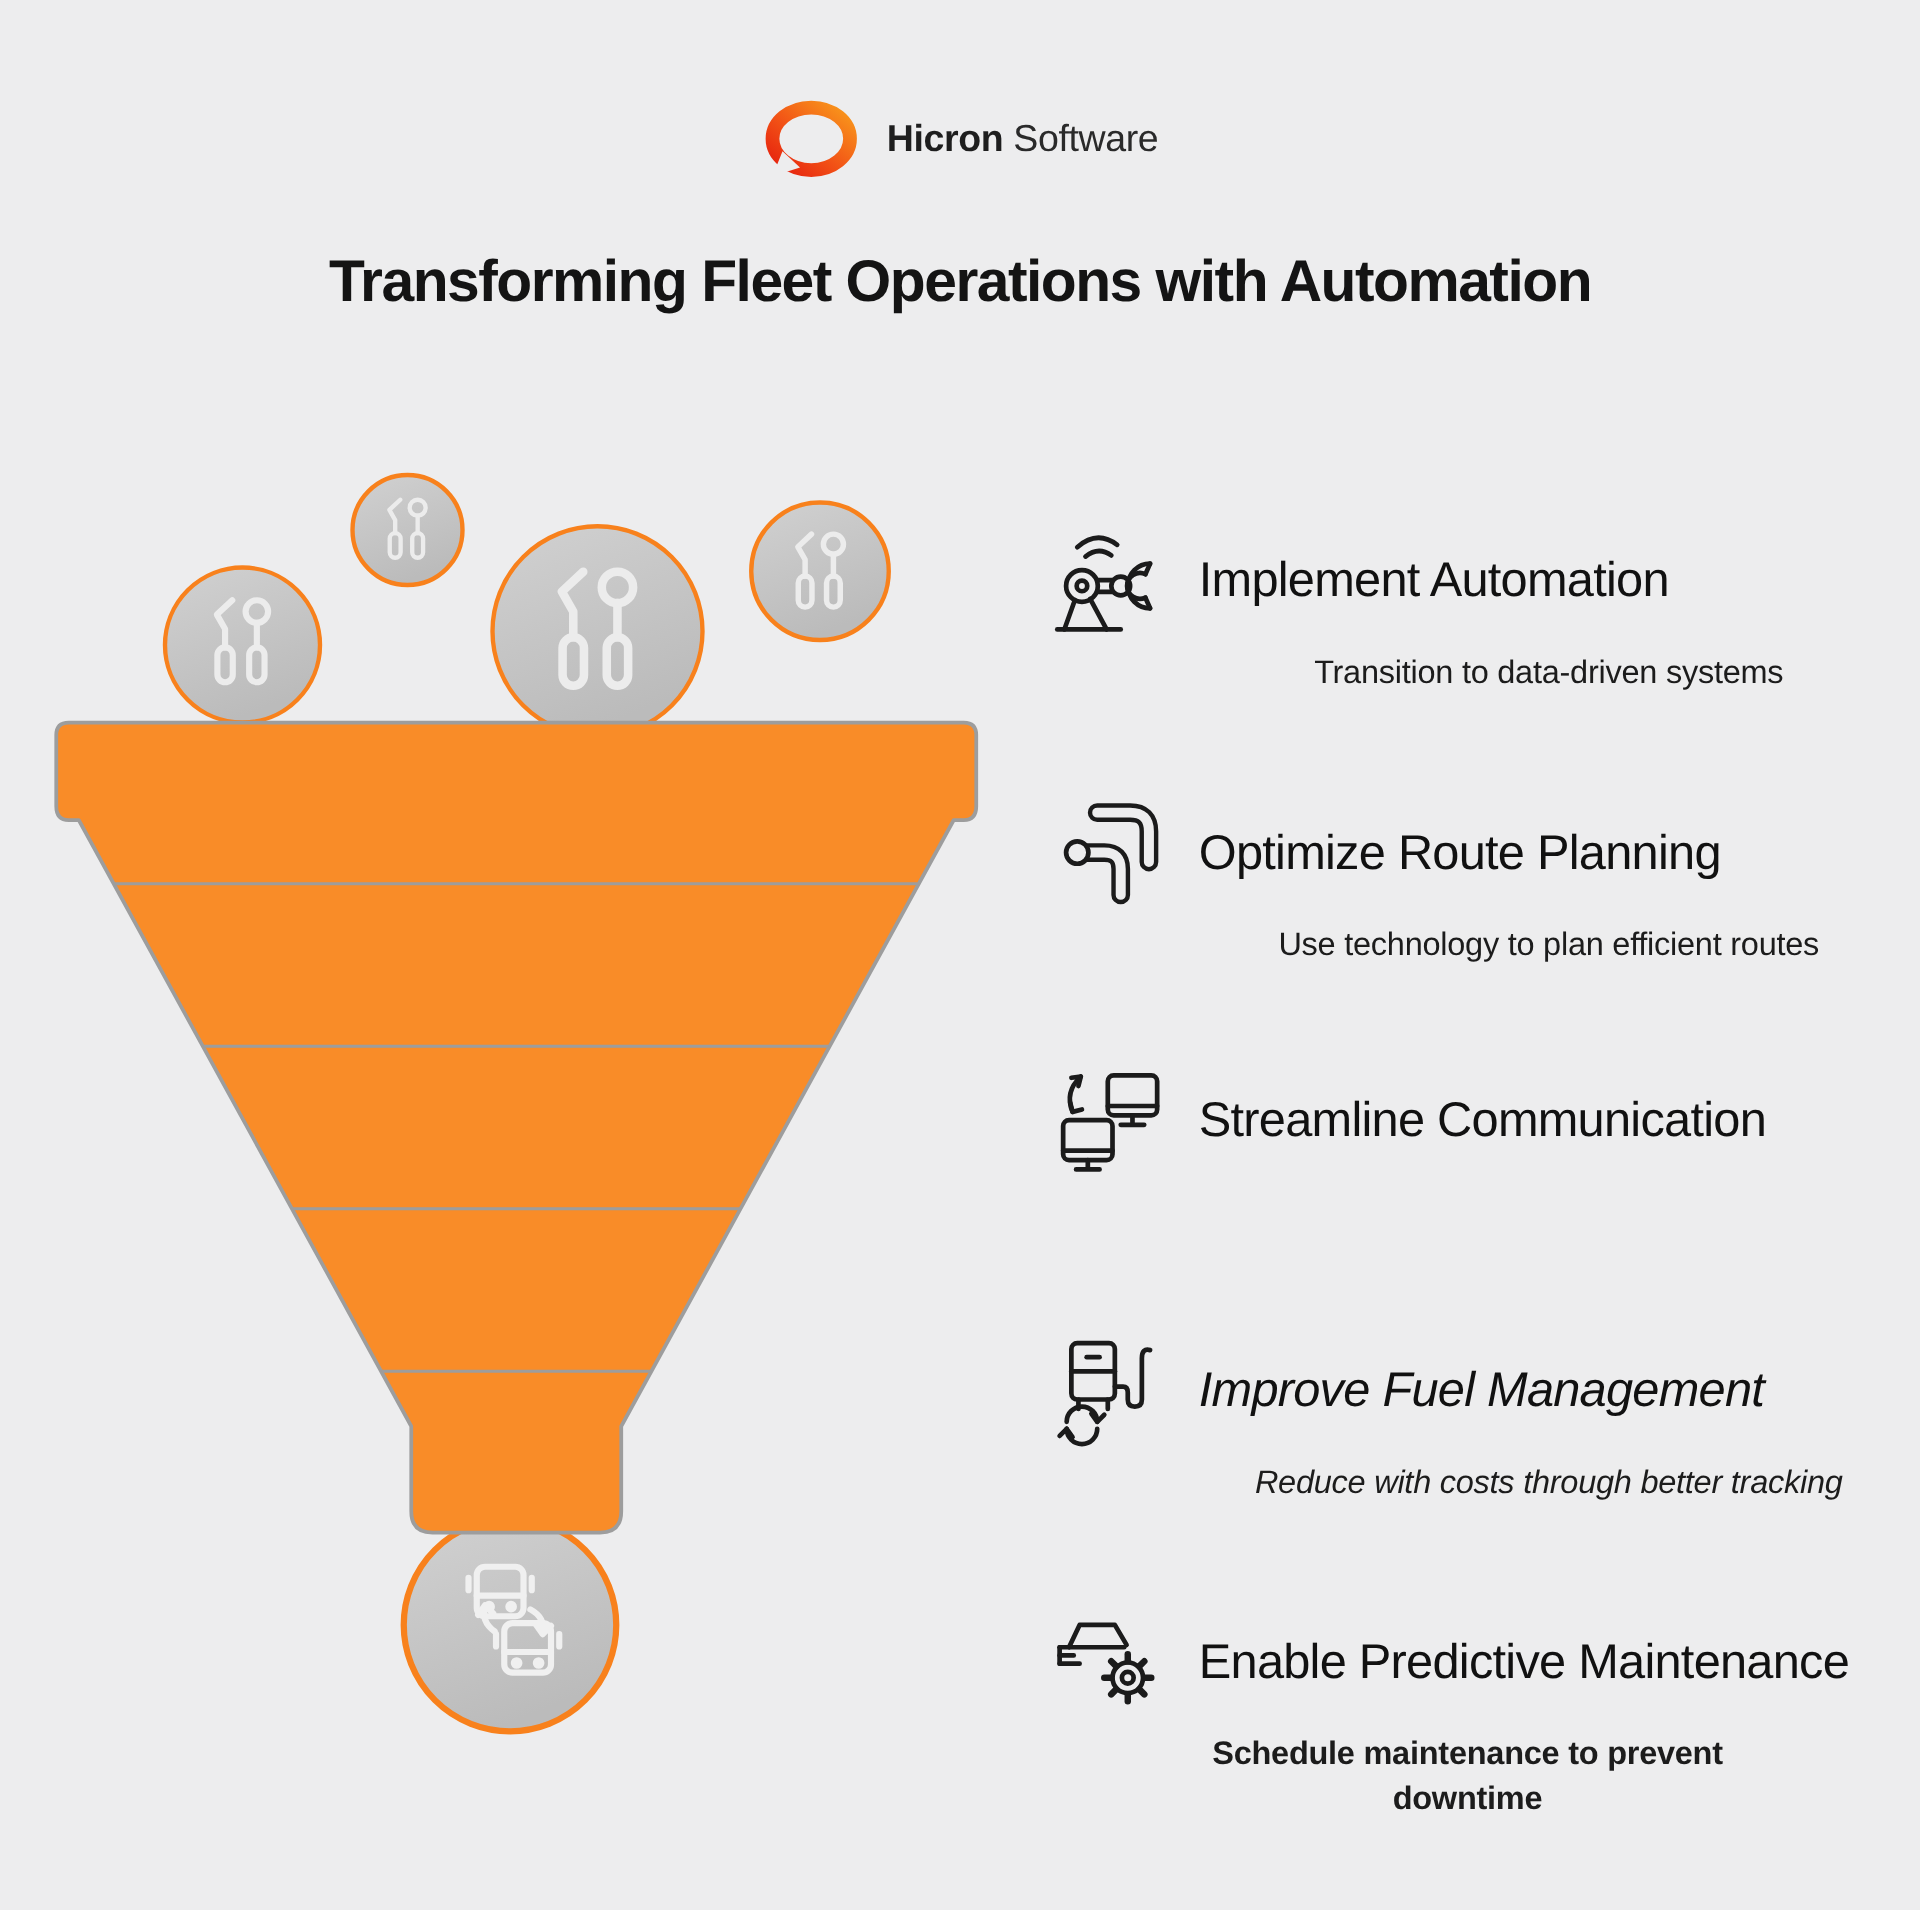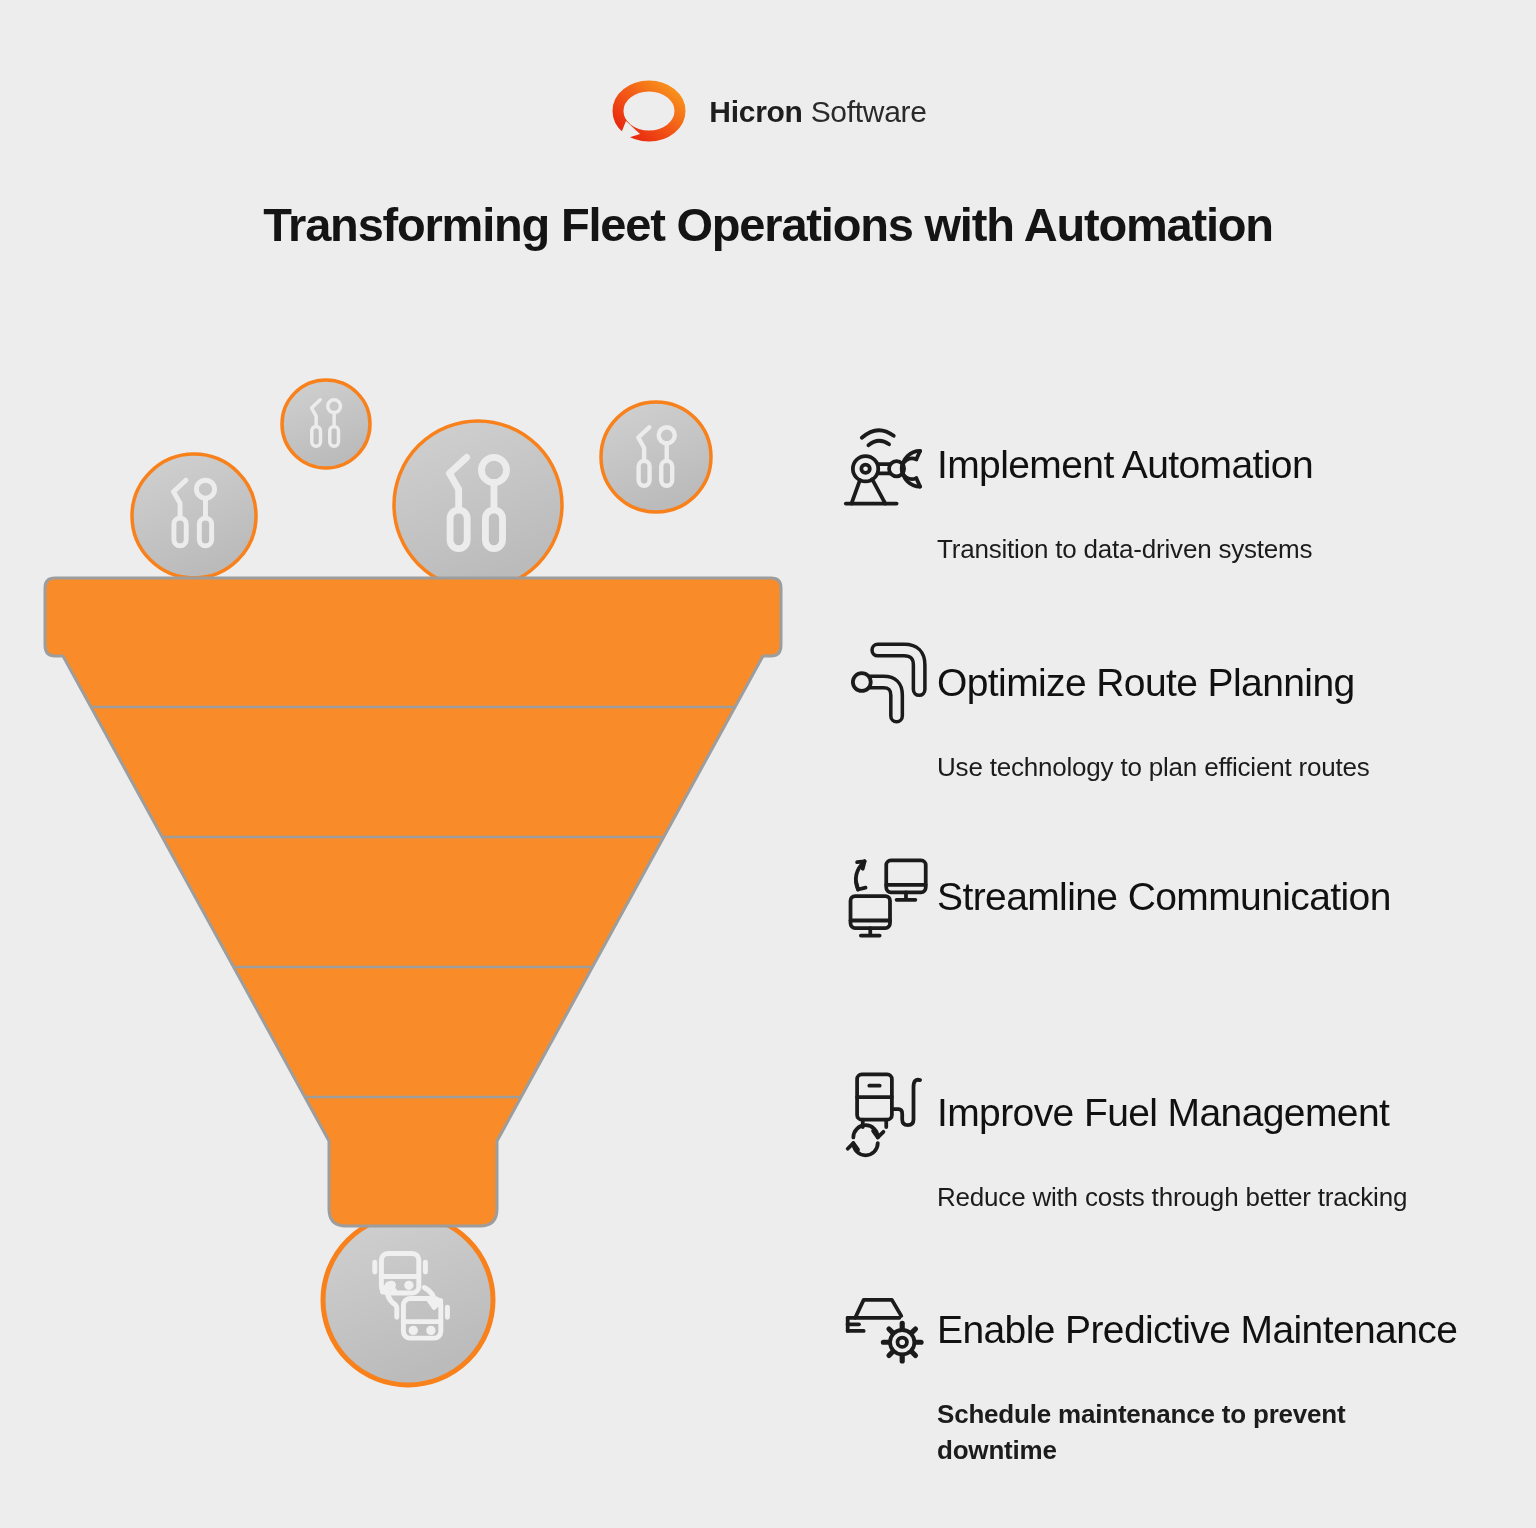--- a/index.html
+++ b/index.html
@@ -23,28 +23,28 @@
 
   
   .page-title{position:absolute;top:197px;left:0;right:0;text-align:center;
     font-size:47px;font-weight:700;letter-spacing:-1.2px;color:var(--ink);}
 
   
   .funnel-svg{position:absolute;inset:0;}
 
   
   .item{position:absolute;left:843px;width:680px;display:grid;
-    grid-template-columns:94px 1fr;grid-template-rows:94px auto;}
+    grid-template-columns:94px 1fr;column-gap:22px;grid-template-rows:94px auto;}
   .item .ic{grid-column:1;grid-row:1;width:94px;height:94px;}
   .item .ttl{grid-column:2;grid-row:1;align-self:center;
     font-size:39px;font-weight:400;letter-spacing:-0.6px;color:#111;}
-  .item .sub{grid-column:2;grid-row:2;margin-top:20px;max-width:560px;
-    font-size:26px;font-weight:400;letter-spacing:-0.2px;color:#1C1C1C;line-height:1.38;}
+  .item .sub{grid-column:2;grid-row:2;margin-top:8px;max-width:560px;
+    font-size:26px;font-weight:400;letter-spacing:-0.2px;color:#1C1C1C;line-height:1.38;text-align:center;}
   .item:last-child .sub{max-width:430px;font-weight:bold;}
-  .i1{top:418px;} .i2{top:636px;} .i3{top:850px;} .i4{top:1066px;} .i5{top:1283px;}
+  .i1{top:418px;} .i2{top:636px;} .i3{top:850px;} .i4{top:1066px;font-style:italic;} .i5{top:1283px;}
 </style>
 </head>
 <body>
 
 <div class="stage">
 
   <div class="header">
     <svg width="80" height="68" viewBox="0 0 80 68">
       <defs>
         <linearGradient id="ringGrad" x1="0" y1="1" x2="1" y2="0">

